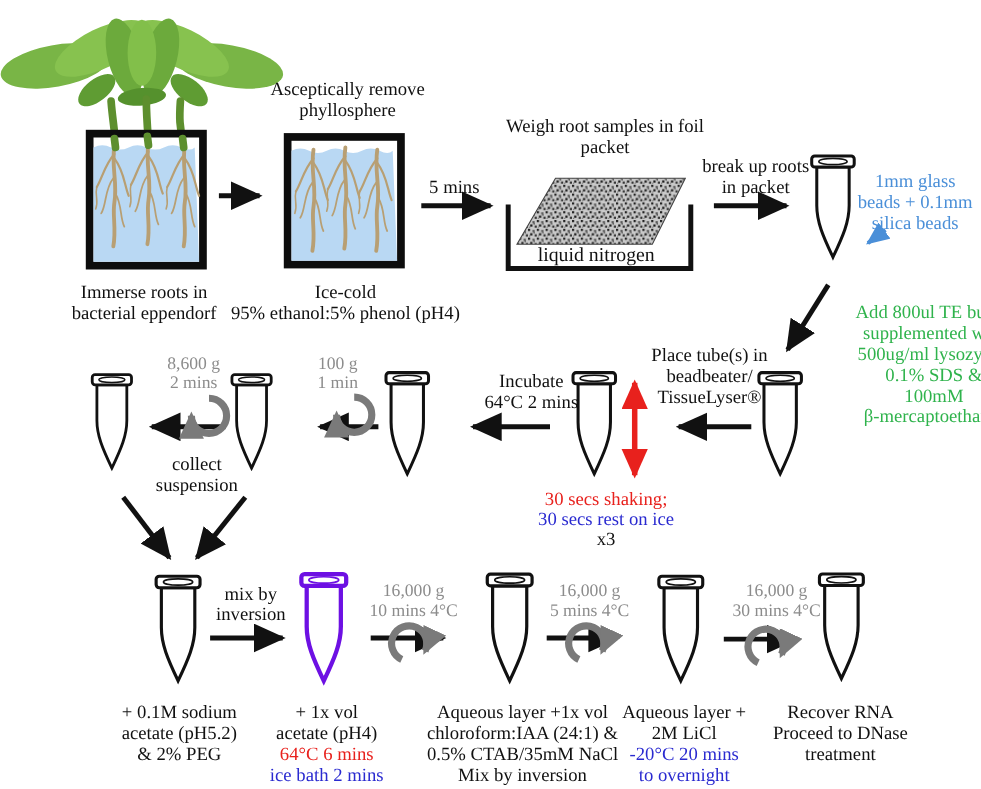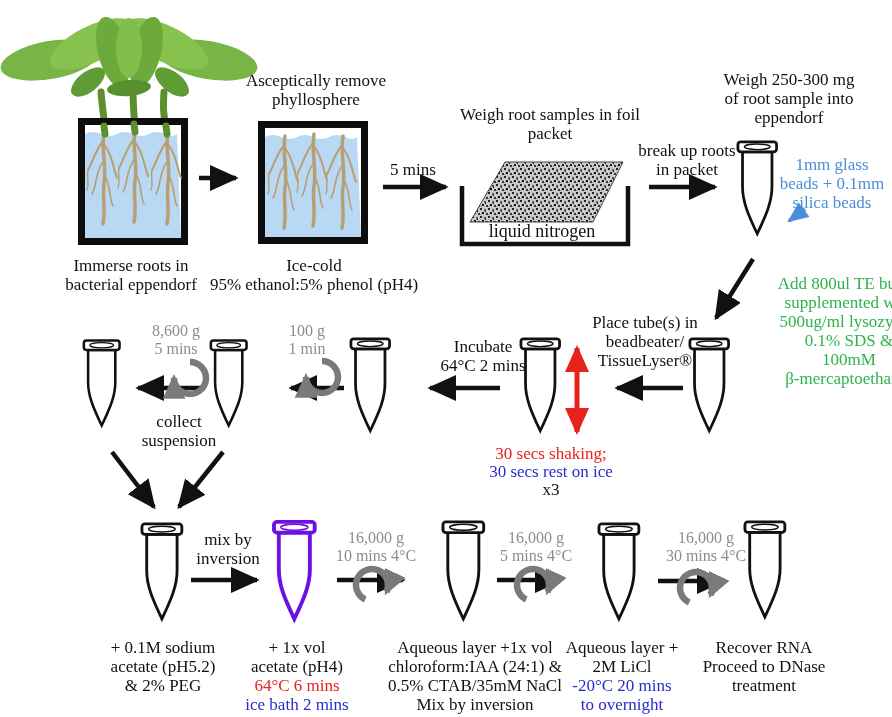--- a/index.html
+++ b/index.html
@@ -263,23 +263,20 @@
 <div class="t" style="left:316px;top:71px">Asceptically remove
 phyllosphere</div>
 <div class="t" style="left:314px;top:256px">Ice-cold
 95% ethanol:5% phenol (pH4)</div>
 <div class="t" style="left:413px;top:160px">5 mins</div>
 <div class="t" style="left:550px;top:105px">Weigh root samples in foil
 packet</div>
 <div class="t" style="left:542px;top:221px;font-size:18px">liquid nitrogen</div>
 <div class="t" style="left:687px;top:141px">break up roots
 in packet</div>
-<div class="t" style="left:789px;top:70px">Weigh 250-300 mg
-of root sample into
-eppendorf</div>
 <div class="t noteblue" style="left:832px;top:155px">1mm glass
 beads + 0.1mm
 silica beads</div>
 <div class="t green" style="left:821px;top:274px">Add 800ul TE buffer
 supplemented with
 500ug/ml lysozyme,
 0.1% SDS &amp;
 100mM
 β-mercaptoethanol</div>
 
@@ -287,21 +284,21 @@
 beadbeater/
 TissueLyser®</div>
 <div class="t red" style="left:551px;top:444px">30 secs shaking;</div>
 <div class="t blue" style="left:551px;top:462px">30 secs rest on ice</div>
 <div class="t" style="left:551px;top:480px">x3</div>
 <div class="t" style="left:483px;top:337px">Incubate
 64°C 2 mins</div>
 <div class="t gray sm" style="left:307px;top:322px">100 g
 1 min</div>
 <div class="t gray sm" style="left:176px;top:322px">8,600 g
-5 mins</div>
+2 mins</div>
 <div class="t" style="left:179px;top:412px">collect
 suspension</div>
 
 <div class="t" style="left:163px;top:638px">+ 0.1M sodium
 acetate (pH5.2)
 &amp; 2% PEG</div>
 <div class="t" style="left:228px;top:530px">mix by
 inversion</div>
 <div class="t" style="left:297px;top:638px">+ 1x vol
 acetate (pH4)</div>

